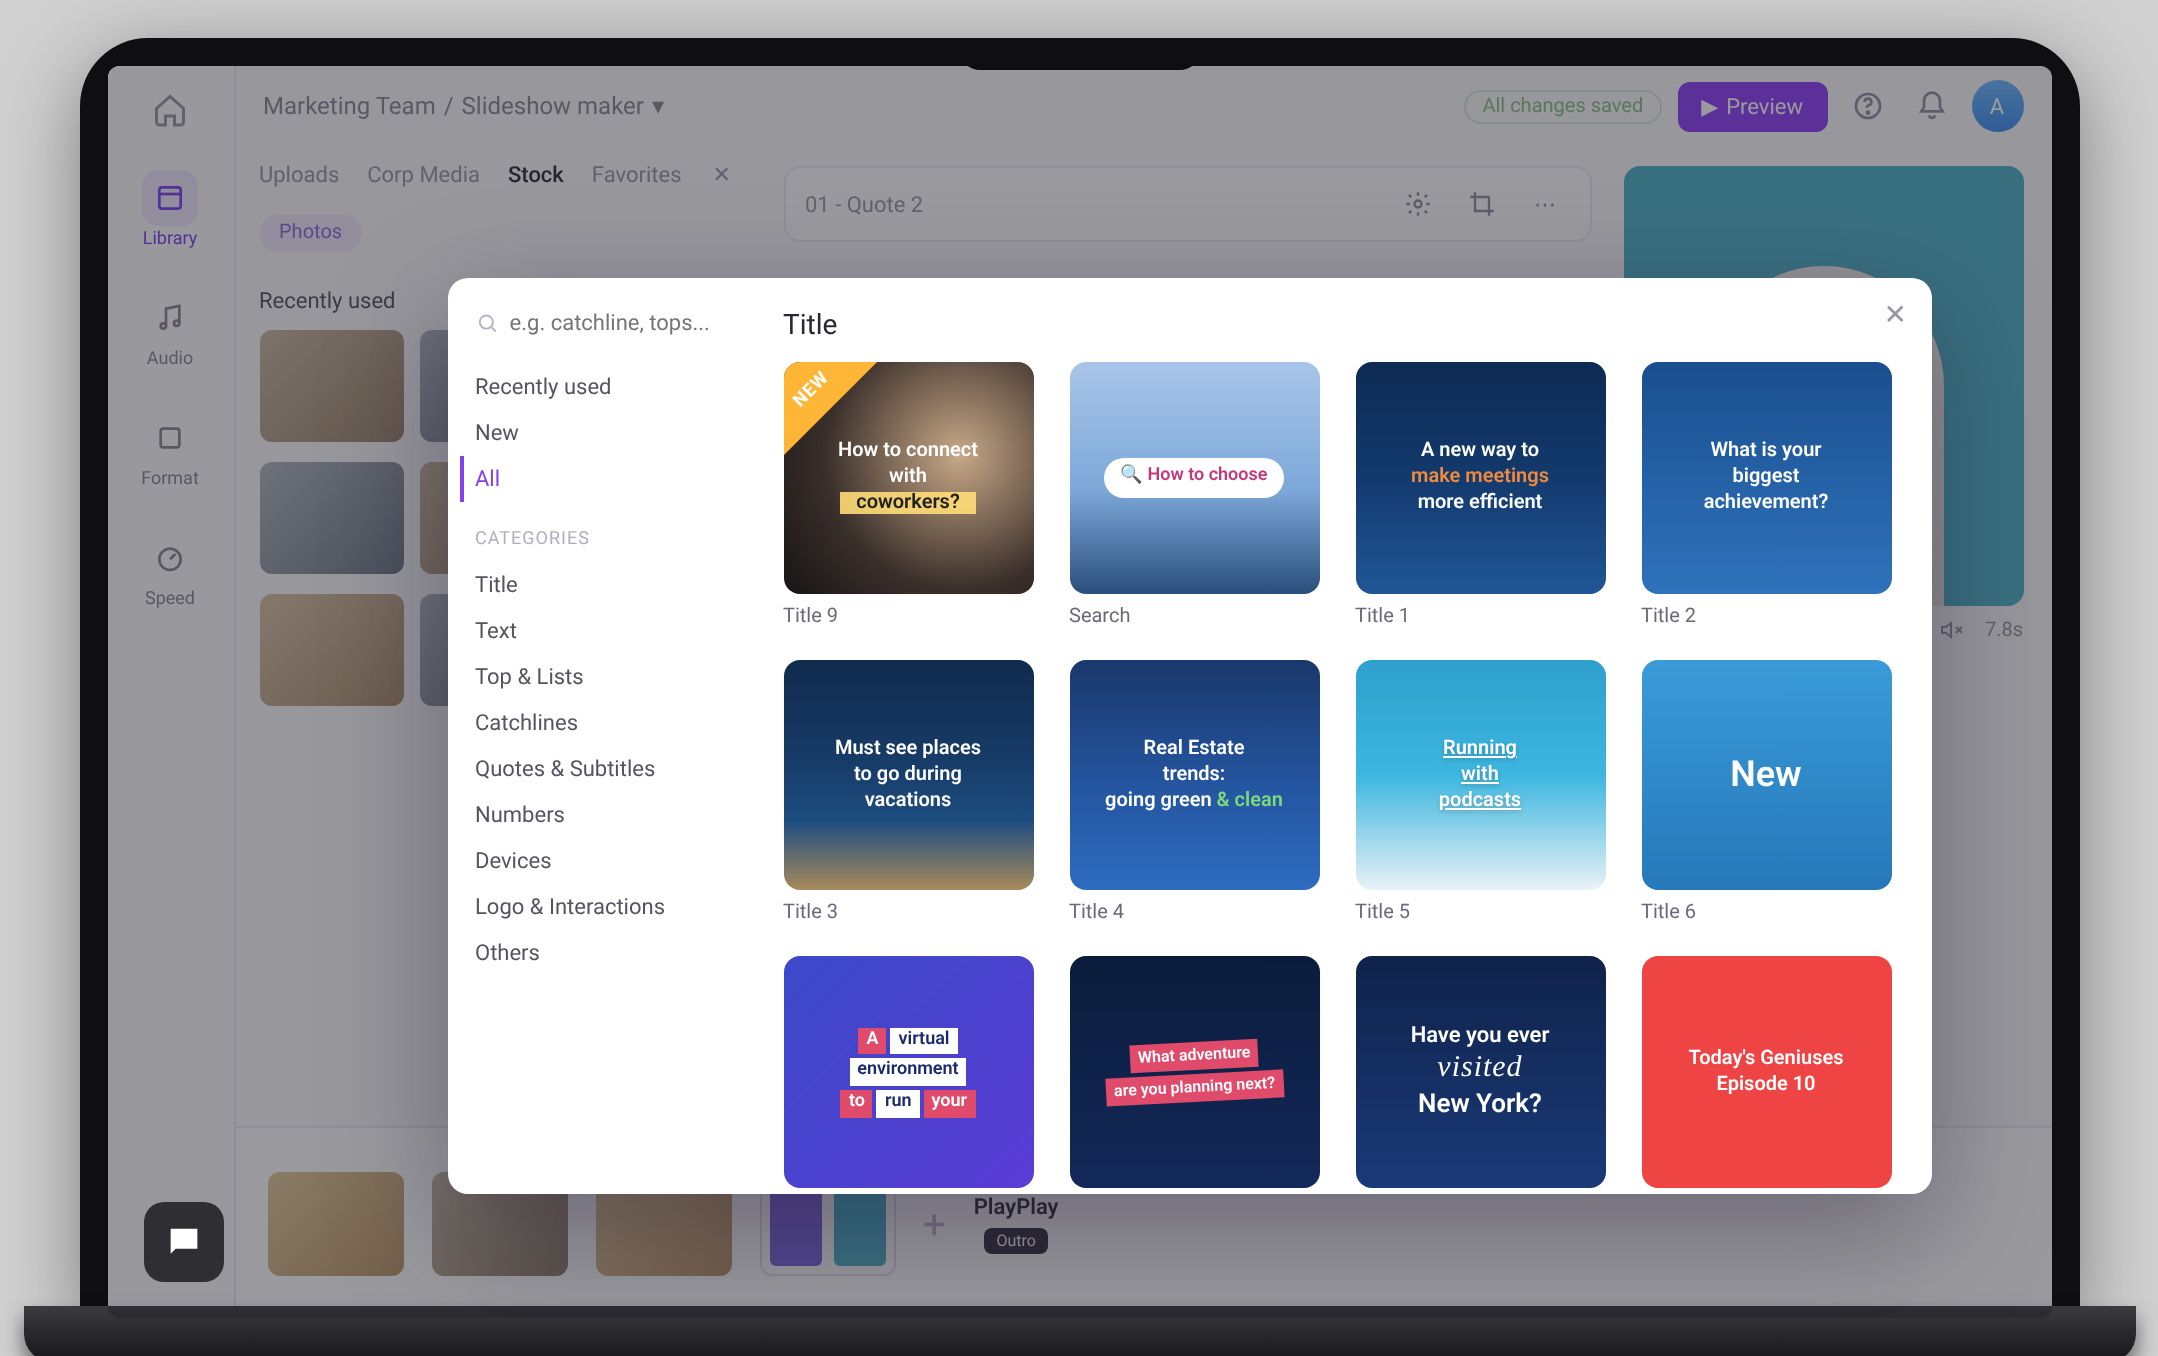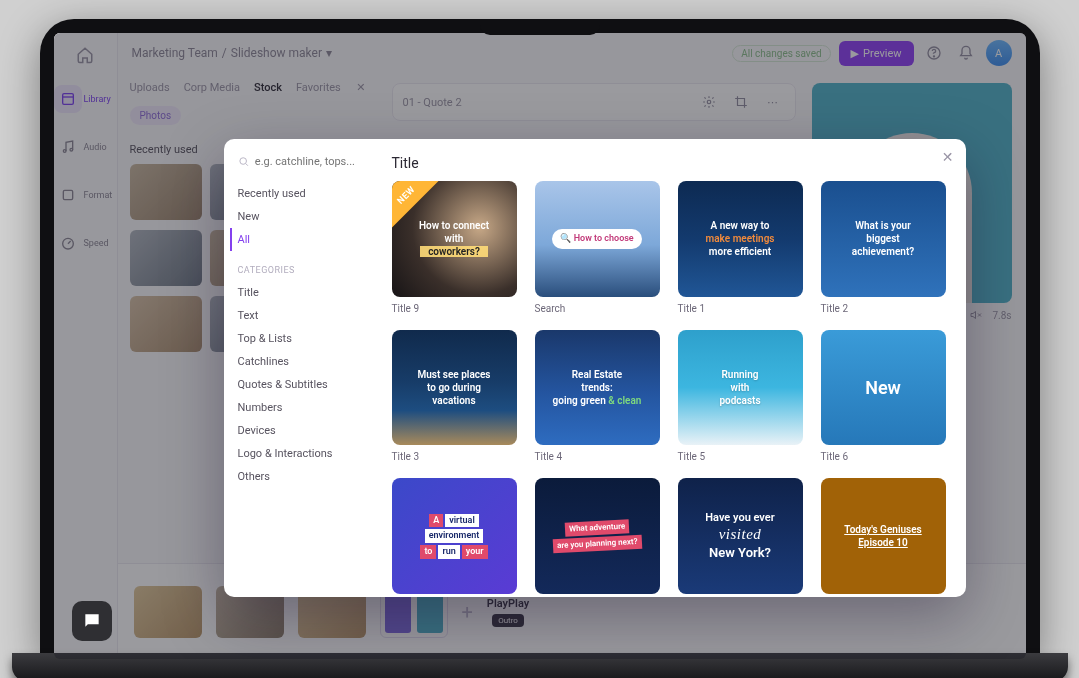--- a/index.html
+++ b/index.html
@@ -10,21 +10,21 @@
   .laptop .notch { position:absolute; top:0; left:50%; transform:translateX(-50%); width:120px; height:16px; background:#0f0f12; border-radius:0 0 10px 10px; z-index:5;}
   .laptop .base { position:absolute; bottom:-22px; left:-28px; right:-28px; height:28px; background:linear-gradient(#3b3b3f,#17171a); border-radius:0 0 14px 14px; box-shadow:0 6px 10px rgba(0,0,0,.5);}
   .screen { width:100%; height:100%; background:#faf9fb; border-radius:6px; overflow:hidden; position:relative; }
 
   
   .app { position:absolute; inset:0; display:flex; filter:blur(.2px); }
   .dim-overlay { position:absolute; inset:0; background:rgba(30,30,40,.45); z-index:3; }
 
   .leftrail { width:64px; background:#fcfbfd; border-right:1px solid #ece9f1; display:flex; flex-direction:column; align-items:center; padding-top:10px; gap:4px; font-size:9px; color:#8a8694;}
   .leftrail .home { width:24px; height:24px; margin-bottom:6px; }
-  .leftrail .ritem { display:flex; flex-direction:row; align-items:center; gap:2px; padding:8px 0; width:100%;}
+  .leftrail .ritem { display:flex; flex-direction:column; align-items:center; gap:2px; padding:8px 0; width:100%;}
   .leftrail .ritem.active { color:#7b3ff2; }
   .leftrail .ritem.active .ico { background:#efe7fd; border-radius:8px; color:#7b3ff2;}
   .leftrail .ico { width:28px; height:28px; display:flex; align-items:center; justify-content:center; font-size:14px;}
 
   .main { flex:1; display:flex; flex-direction:column; }
   .topbar { height:40px; display:flex; align-items:center; padding:0 14px; gap:8px; color:#8d8898; font-size:12px;}
   .topbar .crumb { display:flex; gap:4px; align-items:center;}
   .topbar .spacer{flex:1}
   .pill { font-size:10px; color:#8bbf8b; border:1px solid #d6e9d6; padding:2px 8px; border-radius:10px;}
   .btn-preview{ background:#8e3ff6; color:#fff; font-size:11px; padding:6px 12px; border-radius:6px; display:flex; align-items:center; gap:4px;}
@@ -87,26 +87,26 @@
   .badge-new{ position:absolute; top:-16px; left:-28px; width:70px; height:46px; background:#ffb636; transform:rotate(-45deg); }
   .badge-new span{ position:absolute; bottom:6px; left:0; right:0; text-align:center; font-size:9px; font-weight:700; color:#fff; letter-spacing:.5px;}
 
   
   .bg1{ background:radial-gradient(circle at 70% 40%, #c7a887 0%, #3a2f2a 60%, #171416 100%);}
   .bg2{ background:linear-gradient(#a9c5e9 0%, #7da8d9 55%, #2a4e7c 100%);}
   .bg3{ background:linear-gradient(#0d2a52,#133a6e 50%,#205696);}
   .bg4{ background:linear-gradient(#1a4f8f,#2f72bb);}
   .bg5{ background:linear-gradient(#102a4c 0%, #173c68 45%, #1d4d80 70%, #a88a5b 100%);}
   .bg6{ background:linear-gradient(#1a386b 0%, #2455a0 55%, #2e6cc0 100%);}
-  .bg7{ background:linear-gradient(#2ea0cc 0%, #3cb6e0 50%, #e9f2f7 100%);}
+  .bg7{ background:linear-gradient(#2ea0cc 0%, #3cb6e0 50%, #e9f2f7 100%);text-decoration:underline;}
   .bg8{ background:linear-gradient(#3a9bd8,#2678b9);}
   .bg9{ background:linear-gradient(135deg,#3b49c9,#5a3bd4);}
   .bg10{ background:linear-gradient(#0b1b3b,#13295a);}
   .bg11{ background:linear-gradient(#0f224a,#1a3a78);}
-  .bg12{ background:#a16207;text-decoration:underline;}
+  .bg12{ background:#ef4444;}
 
   .pillwhite{ background:#fff; color:#c23a7a; font-size:9px; padding:4px 8px; border-radius:10px; font-weight:600;}
   .accent-g{ color:#7ed97e;}
   .accent-o{ color:#f08a3c;}
   .boxed{ display:inline-block; padding:1px 4px; margin:1px;}
   .boxed.r{ background:#e04a6b;}
   .boxed.w{ background:#fff; color:#1a2a6b;}
   .strip{ background:#e04a6b; color:#fff; font-size:8px; padding:2px 4px; display:inline-block; transform:rotate(-3deg); margin:1px 0;}
   .visited{ font-family:serif; font-style:italic; font-weight:400; letter-spacing:.5px;}
 

